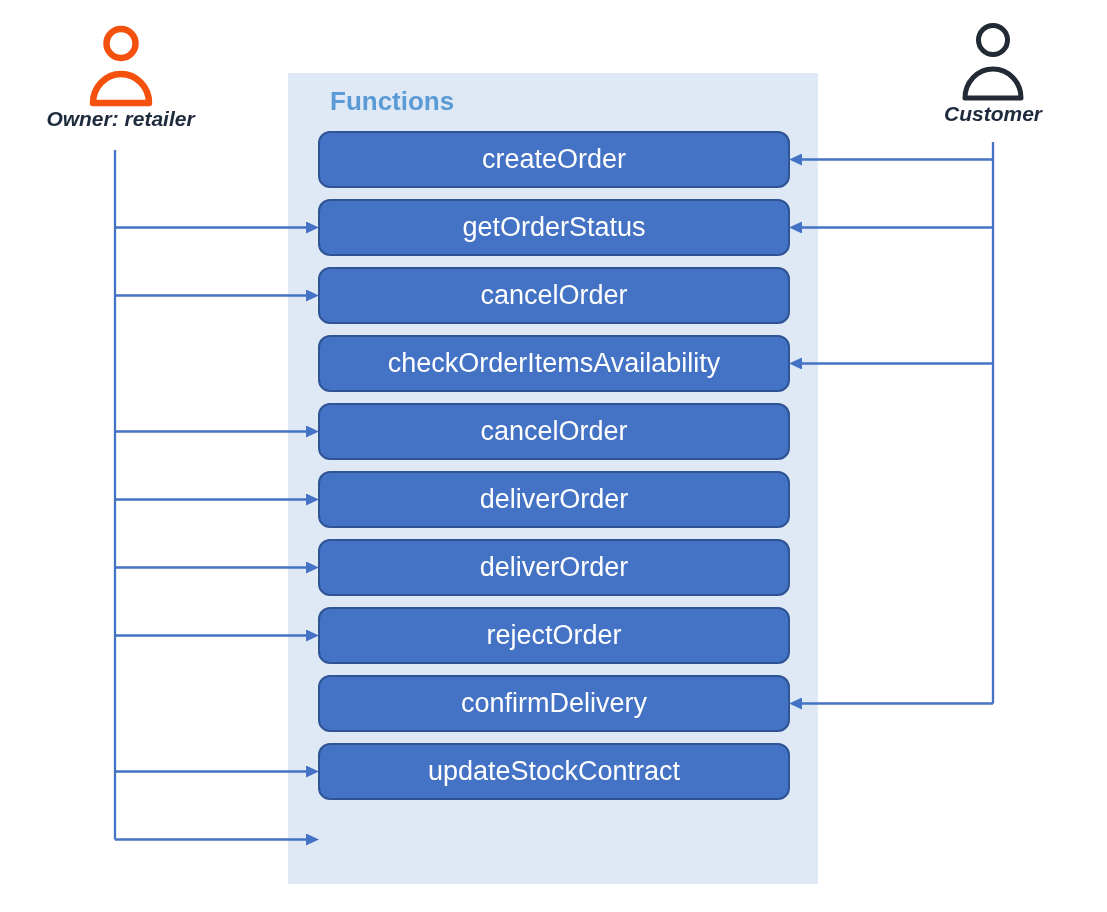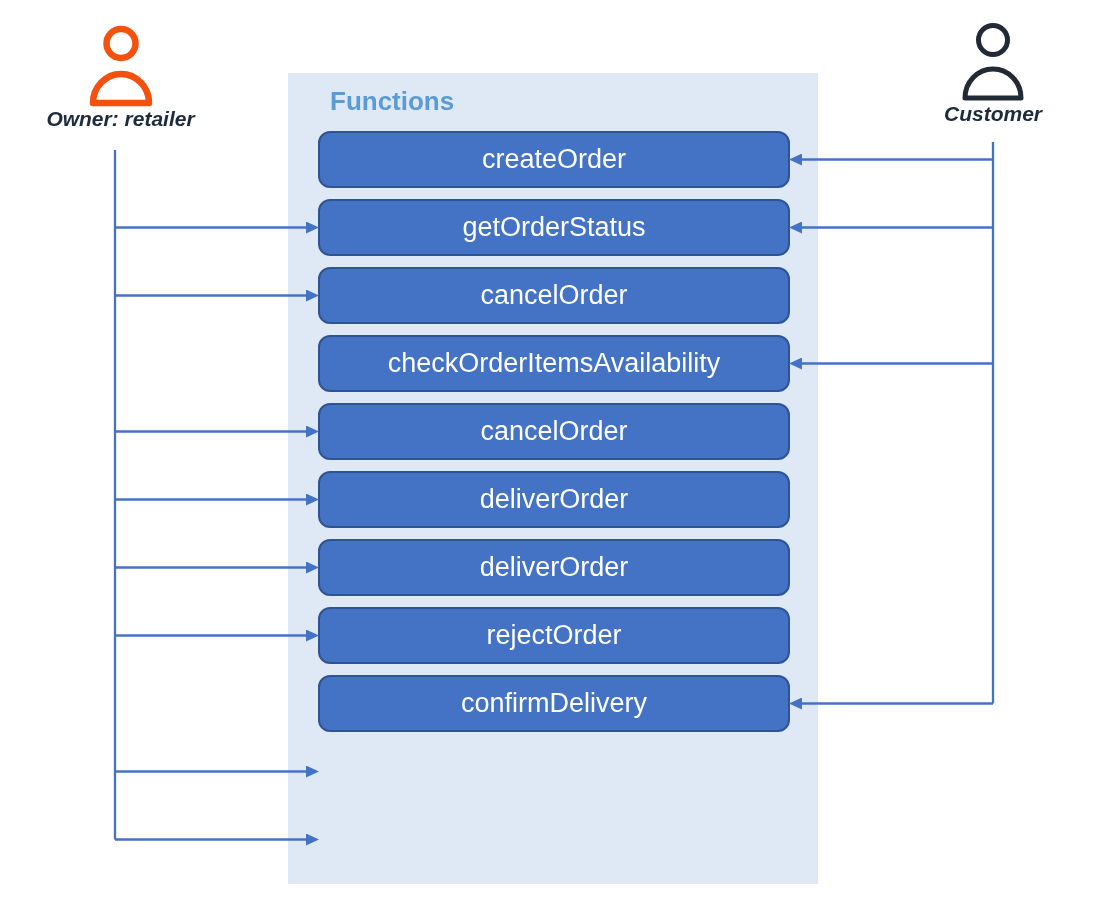--- a/index.html
+++ b/index.html
@@ -91,16 +91,17 @@
     <div class="boxes">
       <div class="func-box">createOrder</div>
       <div class="func-box">getOrderStatus</div>
       <div class="func-box">cancelOrder</div>
       <div class="func-box">checkOrderItemsAvailability</div>
       <div class="func-box">cancelOrder</div>
       <div class="func-box">deliverOrder</div>
       <div class="func-box">deliverOrder</div>
       <div class="func-box">rejectOrder</div>
       <div class="func-box">confirmDelivery</div>
+      <div class="func-box">updateStockContract</div>
     </div>
   </div>
 
 </div>
 
 </body></html>

